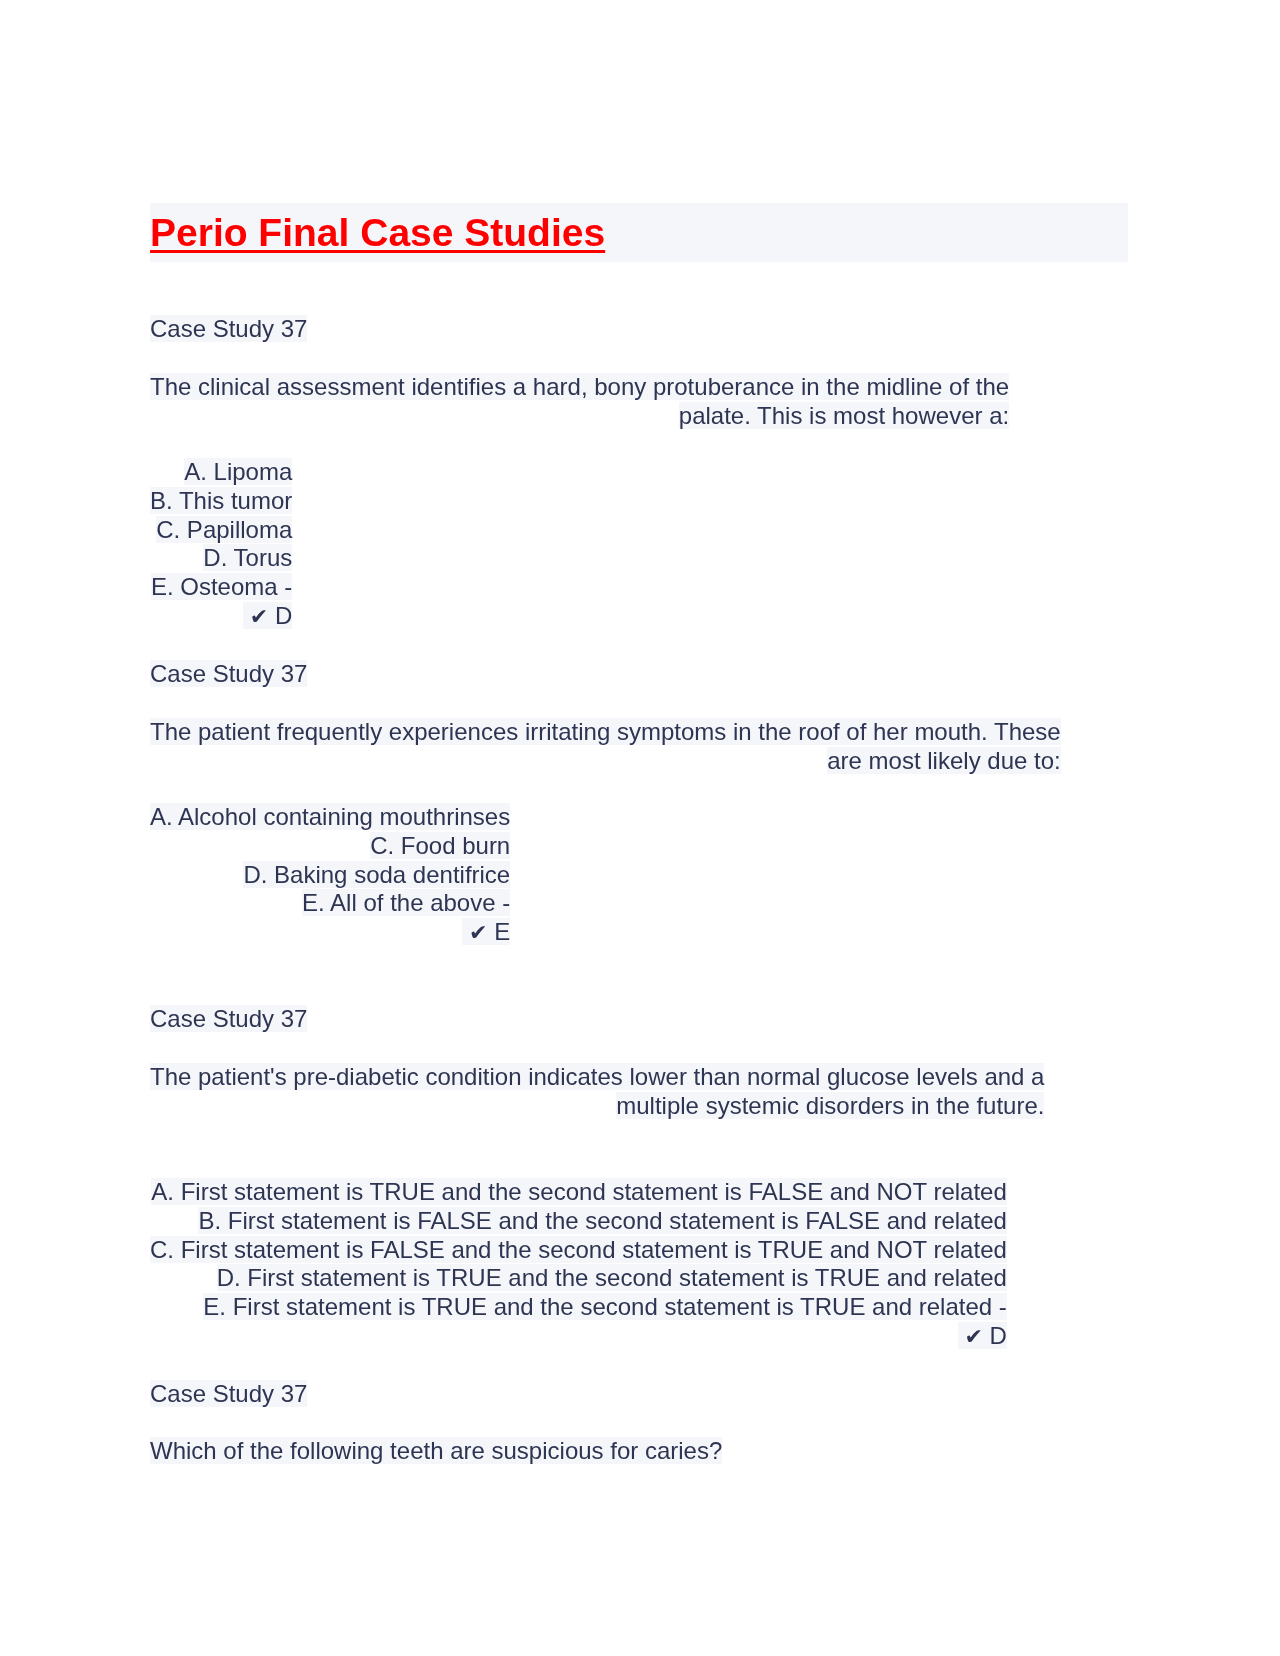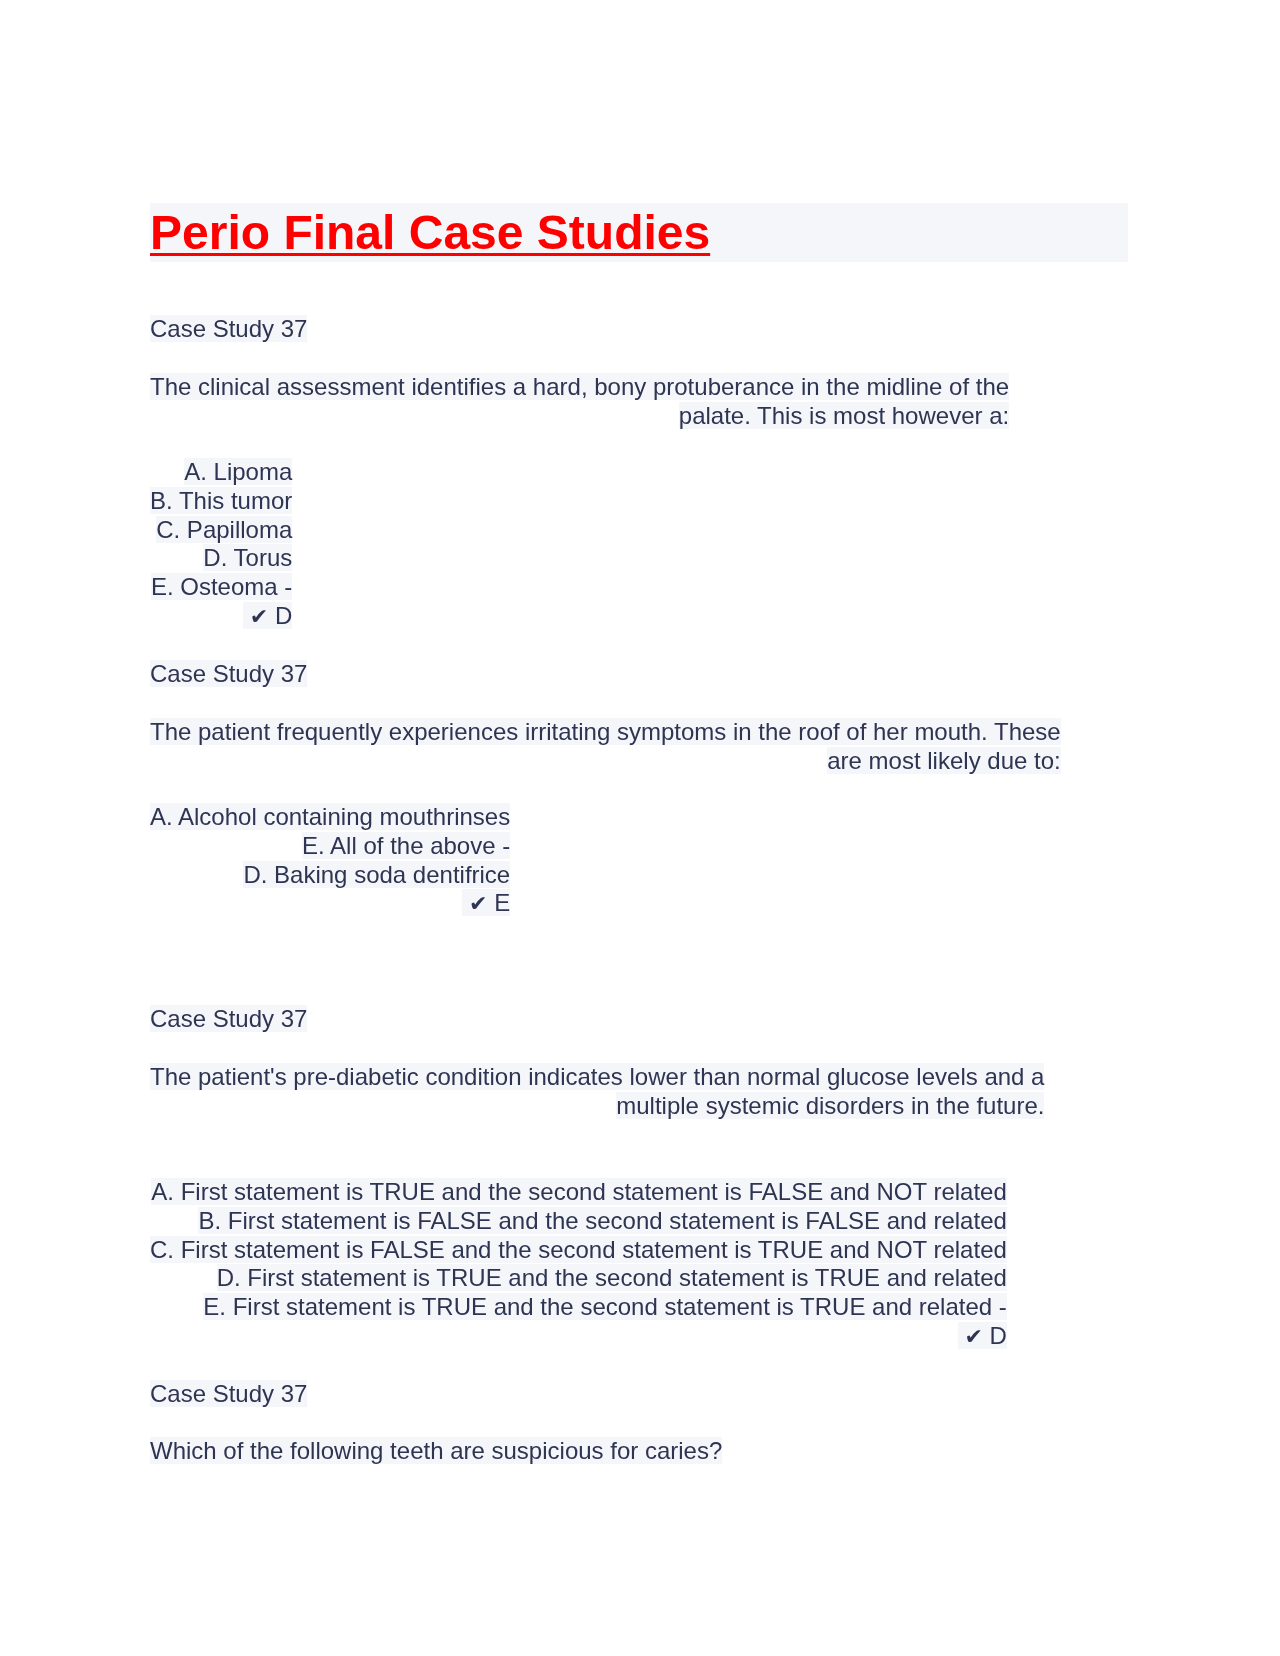--- a/index.html
+++ b/index.html
@@ -1,20 +1,20 @@
 <!DOCTYPE html>
 <html><head>
 <meta charset="utf-8">
 <style>
   html, body { margin: 0; padding: 0; background: #ffffff; }
   body { width: 1280px; height: 1656px; position: relative; overflow: hidden;
          font-family: "Liberation Sans", sans-serif; color: #2e3552; }
   .page { position: absolute; left: 150px; top: 203px; width: 978px; }
   .title-bar { background: #f5f6fa; height: 59px; width: 978px; position: relative; }
-  .title { position: absolute; left: 0; top: 4px; margin: 0; font-size: 48px; font-weight: bold;
+  .title { position: absolute; left: 0; top: 4px; margin: 0; font-size: 39px; font-weight: bold;
            color: #ff0000; text-decoration: underline; text-decoration-thickness: 3px;
            text-underline-offset: 4px; line-height: 52px; }
   .hl { background: #f5f6fa; display: inline; }
   .line { font-size: 24px; line-height: 28.8px; white-space: nowrap; text-align: right; }
   .block { position: absolute; left: 0; }
   .check { font-size: 22px; }
 </style>
 </head>
 <body>
 
@@ -41,22 +41,23 @@
 
   <div class="block" style="top:457px">
     <div class="line"><span class="hl">Case Study 37</span></div>
   </div>
   <div class="block" style="top:515px">
     <div class="line"><span class="hl">The patient frequently experiences irritating symptoms in the roof of her mouth. These</span></div>
     <div class="line"><span class="hl">are most likely due to:</span></div>
   </div>
   <div class="block" style="top:600px">
     <div class="line"><span class="hl">A. Alcohol containing mouthrinses</span></div>
+    <div class="line"><span class="hl">C. Food burn</span></div>
+    <div class="line"><span class="hl">D. Baking soda dentifrice</span></div>
     <div class="line"><span class="hl">E. All of the above -</span></div>
-    <div class="line"><span class="hl">D. Baking soda dentifrice</span></div>
     <div class="line"><span class="hl">&nbsp;<span class="check">✔</span> <span>E</span></span></div>
   </div>
 
   <div class="block" style="top:802px">
     <div class="line"><span class="hl">Case Study 37</span></div>
   </div>
   <div class="block" style="top:860px">
     <div class="line"><span class="hl">The patient's pre-diabetic condition indicates lower than normal glucose levels and a</span></div>
     <div class="line"><span class="hl">multiple systemic disorders in the future.</span></div>
   </div>

